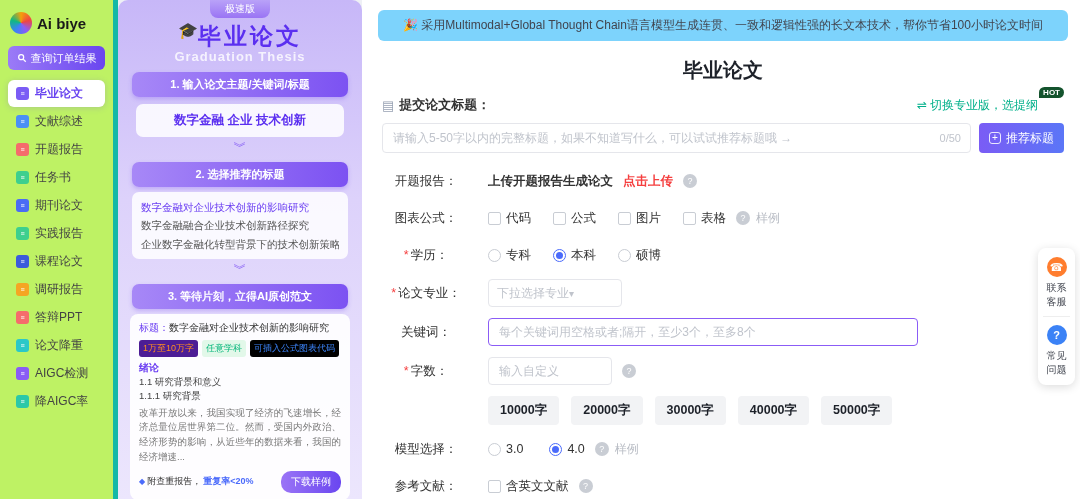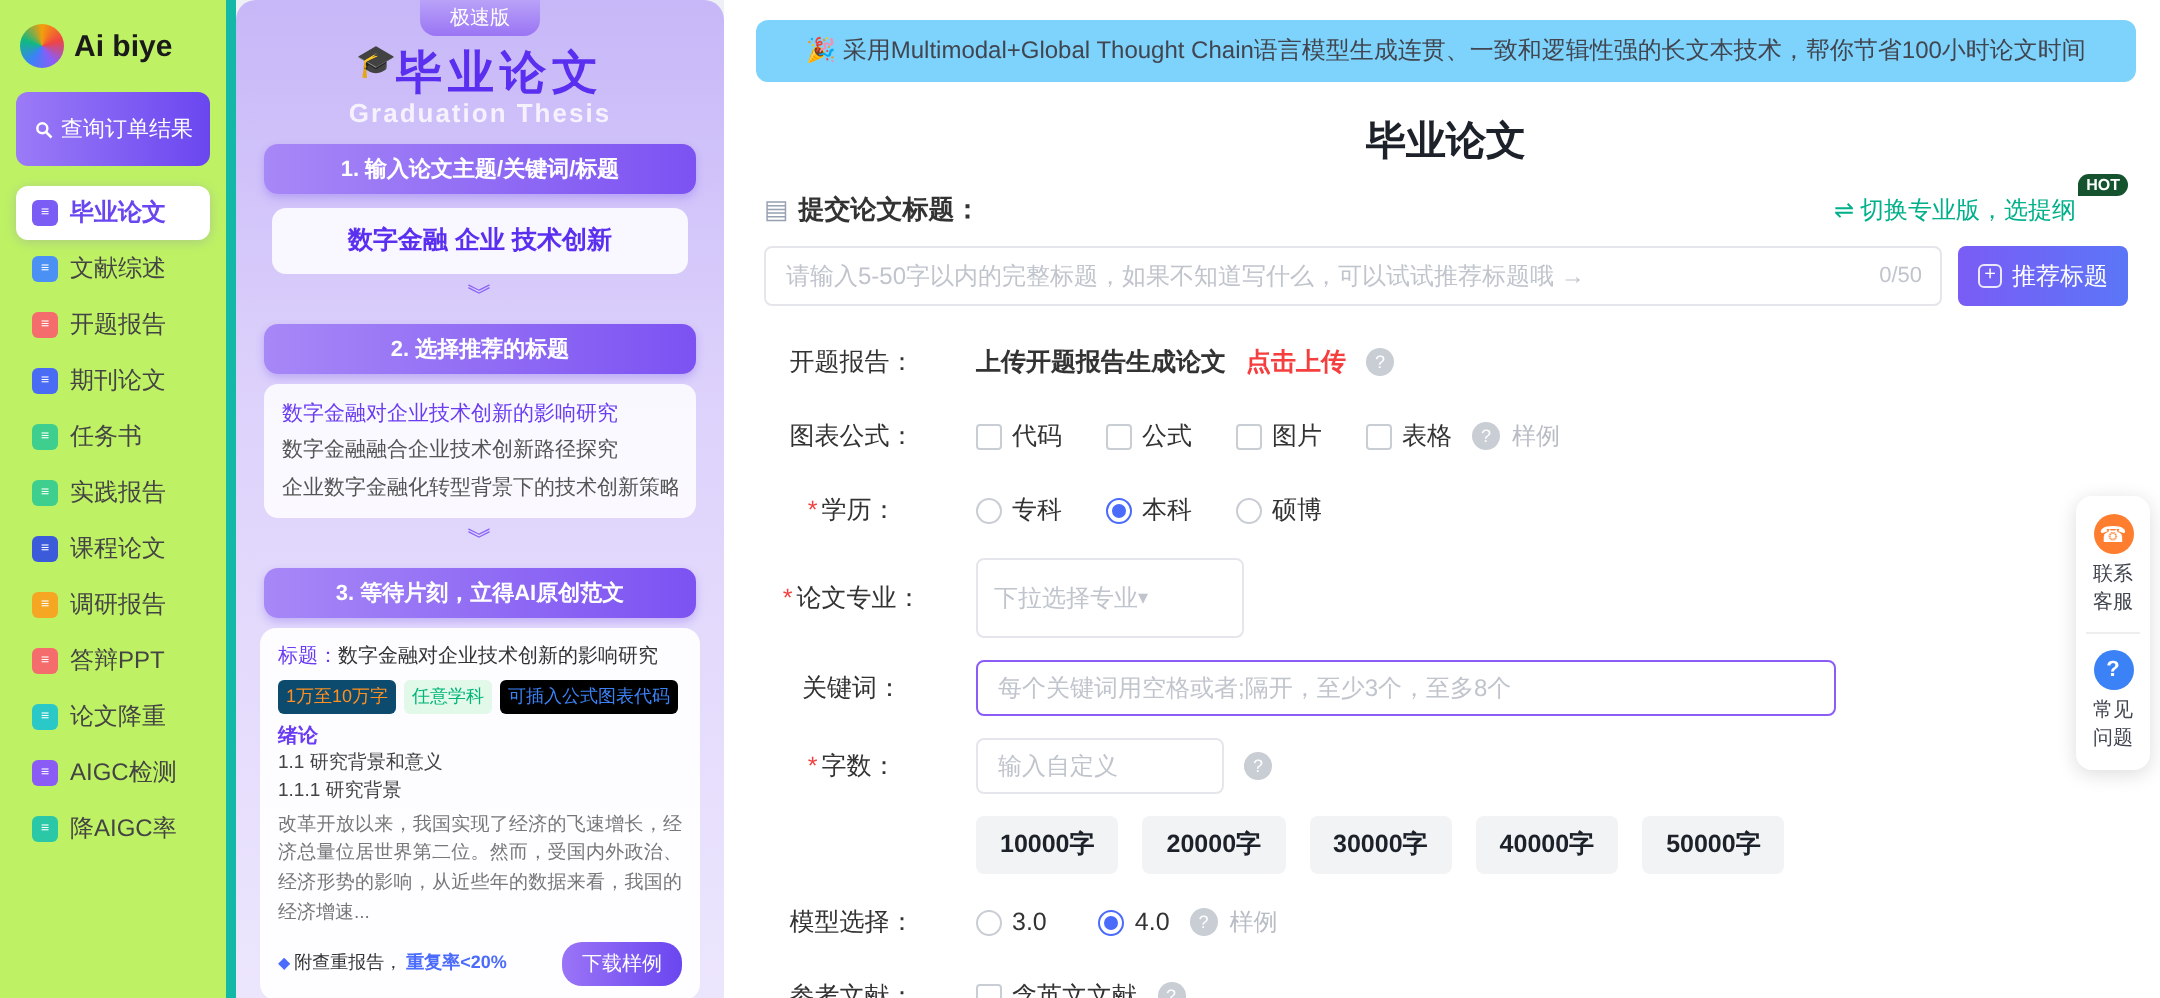--- a/index.html
+++ b/index.html
@@ -6,21 +6,21 @@
   html,body{width:1080px;height:499px;overflow:hidden;}
   body{font-family:"Liberation Sans","DejaVu Sans",sans-serif;background:#eef0f5;color:#333;}
   button{font-family:inherit;}
   .app{display:flex;width:1080px;height:499px;position:relative;}
 
   
   .sidebar{width:118px;background:#bef264;padding:10px 8px 0;flex-shrink:0;border-right:5px solid #14b8a6;}
   .logo{display:flex;align-items:center;gap:5px;padding:2px 2px 12px;cursor:pointer;}
   .logo-icon{width:22px;height:22px;border-radius:50%;background:conic-gradient(#f59e0b,#ef4444,#8b5cf6,#3b82f6,#10b981,#f59e0b);flex-shrink:0;}
   .logo-text{font-weight:bold;font-size:15px;color:#1a1a1a;}
-  .order-btn{width:100%;height:37px;border:none;border-radius:6px;background:linear-gradient(90deg,#9b7bf7,#6a46f0);color:#fff;font-size:11px;display:flex;align-items:center;justify-content:center;gap:4px;cursor:pointer;margin-bottom:10px;}
+  .order-btn{width:100%;height:24px;border:none;border-radius:6px;background:linear-gradient(90deg,#9b7bf7,#6a46f0);color:#fff;font-size:11px;display:flex;align-items:center;justify-content:center;gap:4px;cursor:pointer;margin-bottom:10px;}
   .nav-item{display:flex;align-items:center;gap:6px;padding:0 8px;height:27px;margin-bottom:1px;border-radius:6px;font-size:12px;color:#444;cursor:pointer;white-space:nowrap;}
   .nav-item.active{background:#fff;box-shadow:0 1px 6px rgba(106,70,240,.22);color:#6a46f0;font-weight:bold;}
   .nav-icon{width:13px;height:13px;border-radius:3px;flex-shrink:0;display:inline-flex;align-items:center;justify-content:center;color:#fff;font-size:7px;}
 
   
   .promo{width:244px;flex-shrink:0;background:linear-gradient(180deg,#c7b7f8 0%,#ddd2fb 40%,#ece6fd 100%);border-radius:10px 10px 0 0;position:relative;overflow:hidden;}
   .promo-badge{width:60px;margin:0 auto;background:linear-gradient(180deg,#b9a2f8,#9a74f4);color:#fff;font-size:10px;text-align:center;border-radius:0 0 8px 8px;padding:2px 0;}
   .promo-title-row{text-align:center;font-size:23px;font-weight:bold;color:#5b2ff0;margin-top:3px;letter-spacing:3px;}
   .cap{font-size:16px;vertical-align:top;letter-spacing:0;}
   .watermark{text-align:center;color:rgba(255,255,255,.8);font-size:13px;font-weight:bold;margin-top:-3px;letter-spacing:1px;}
@@ -28,21 +28,21 @@
   .example-box{margin:7px 18px 0;background:rgba(255,255,255,.85);border-radius:7px;text-align:center;padding:8px 0;color:#5b2ff0;font-weight:bold;font-size:12.5px;}
   .chev{text-align:center;color:#8a63f5;font-size:13px;line-height:1;padding:3px 0 1px;}
   .options-box{margin:5px 14px 0;background:rgba(255,255,255,.85);border-radius:7px;padding:6px 9px;font-size:10.5px;line-height:1.75;}
   .opt{white-space:nowrap;overflow:hidden;color:#555;cursor:pointer;}
   .opt-active{color:#6a3df2;}
   .sample-box{margin:5px 12px 0;background:rgba(255,255,255,.92);border-radius:8px;padding:7px 9px;}
   .s-title{font-size:10px;color:#333;white-space:nowrap;overflow:hidden;}
   .s-label{color:#6a3df2;}
   .tags{display:flex;gap:4px;margin:5px 0 4px;}
   .tag{font-size:9px;padding:2px 4px;border-radius:3px;white-space:nowrap;}
-  .tag-0{background:#0c4a6e;color:#ff8f1f;}
+  .tag-0{background:#4c1d95;color:#ff8f1f;}
   .tag-1{background:#e2f8e9;color:#00b578;}
   .tag-2{background:#000000;color:#3b82f6;}
   .s-sec{font-size:10px;font-weight:bold;color:#6a3df2;margin-top:2px;}
   .s-sub{font-size:9.5px;color:#444;line-height:1.5;}
   .s-body{font-size:9.5px;color:#777;line-height:1.55;margin-top:2px;text-align:justify;}
   .s-footer{display:flex;align-items:center;justify-content:space-between;margin-top:6px;}
   .s-note{font-size:9px;color:#333;display:flex;align-items:center;gap:2px;white-space:nowrap;}
   .diamond{color:#4b6bfb;font-size:8px;}
   .rate{color:#4b6bfb;font-weight:bold;}
   .dl-btn{background:linear-gradient(90deg,#9a74f6,#6a46f0);border:none;color:#fff;font-size:10px;padding:4px 10px;border-radius:10px;cursor:pointer;white-space:nowrap;}
@@ -71,21 +71,21 @@
   .red-link{color:#f53f3f;font-size:12.5px;margin-left:10px;cursor:pointer;font-weight:bold;text-decoration:none;}
   .info{width:14px;height:14px;border-radius:50%;background:#c9cdd4;color:#fff;font-size:9px;display:inline-flex;align-items:center;justify-content:center;margin-left:10px;cursor:pointer;flex-shrink:0;}
   .info::before{content:"?";}
   .opt-group{display:flex;align-items:center;gap:22px;font-size:12.5px;color:#333;}
   .opt-item{display:inline-flex;align-items:center;cursor:pointer;white-space:nowrap;}
   .checkbox{width:13px;height:13px;border:1px solid #c9cdd4;border-radius:2px;background:#fff;display:inline-block;margin-right:5px;cursor:pointer;flex-shrink:0;}
   .radio{width:13px;height:13px;border:1px solid #c9cdd4;border-radius:50%;display:inline-block;margin-right:5px;position:relative;cursor:pointer;flex-shrink:0;}
   .radio.checked{border-color:#4b6bfb;}
   .radio.checked::after{content:"";position:absolute;inset:2px;border-radius:50%;background:#4b6bfb;}
   .gray{color:#b8bcc4;font-size:12px;margin-left:6px;}
-  .select{width:134px;height:40px;border:1px solid #e5e6eb;border-radius:4px;display:flex;align-items:center;justify-content:flex-start;padding:0 8px;font-size:12px;color:#c0c4cc;cursor:pointer;}
+  .select{width:134px;height:28px;border:1px solid #e5e6eb;border-radius:4px;display:flex;align-items:center;justify-content:flex-start;padding:0 8px;font-size:12px;color:#c0c4cc;cursor:pointer;}
   .caret{color:#c0c4cc;font-size:10px;}
   .kw-input{width:430px;height:28px;border:1px solid #8b5cf6;border-radius:4px;padding:0 10px;font-size:12px;outline:none;}
   .wc-input{width:124px;height:28px;border:1px solid #e5e6eb;border-radius:4px;padding:0 10px;font-size:12px;outline:none;}
   .presets{display:flex;gap:12px;}
   .preset{background:#f2f3f5;border:none;border-radius:4px;padding:6px 12px;font-size:12.5px;font-weight:bold;color:#1d2129;cursor:pointer;}
 
   
   .float-panel{position:absolute;right:5px;top:248px;width:37px;background:#fff;border-radius:8px;box-shadow:0 2px 10px rgba(0,0,0,.14);padding:9px 3px;text-align:center;z-index:5;}
   .fp-item{cursor:pointer;}
   .fp-icon{width:20px;height:20px;border-radius:50%;margin:0 auto 4px;display:flex;align-items:center;justify-content:center;color:#fff;font-size:11px;font-weight:bold;}
@@ -120,26 +120,26 @@
       </div>
       <div class="nav-item">
         <span class="nav-icon" style="background: rgb(74, 144, 245);">≡</span>
         <span>文献综述</span>
       </div>
       <div class="nav-item">
         <span class="nav-icon" style="background: rgb(245, 108, 108);">≡</span>
         <span>开题报告</span>
       </div>
       <div class="nav-item">
+        <span class="nav-icon" style="background: rgb(62, 207, 142);">≡</span>
+        <span>任务书</span>
+      </div>
+      <div class="nav-item">
         <span class="nav-icon" style="background: rgb(74, 108, 245);">≡</span>
         <span>期刊论文</span>
-      </div>
-      <div class="nav-item">
-        <span class="nav-icon" style="background: rgb(62, 207, 142);">≡</span>
-        <span>任务书</span>
       </div>
       <div class="nav-item">
         <span class="nav-icon" style="background: rgb(62, 207, 142);">≡</span>
         <span>实践报告</span>
       </div>
       <div class="nav-item">
         <span class="nav-icon" style="background: rgb(59, 91, 219);">≡</span>
         <span>课程论文</span>
       </div>
       <div class="nav-item">

